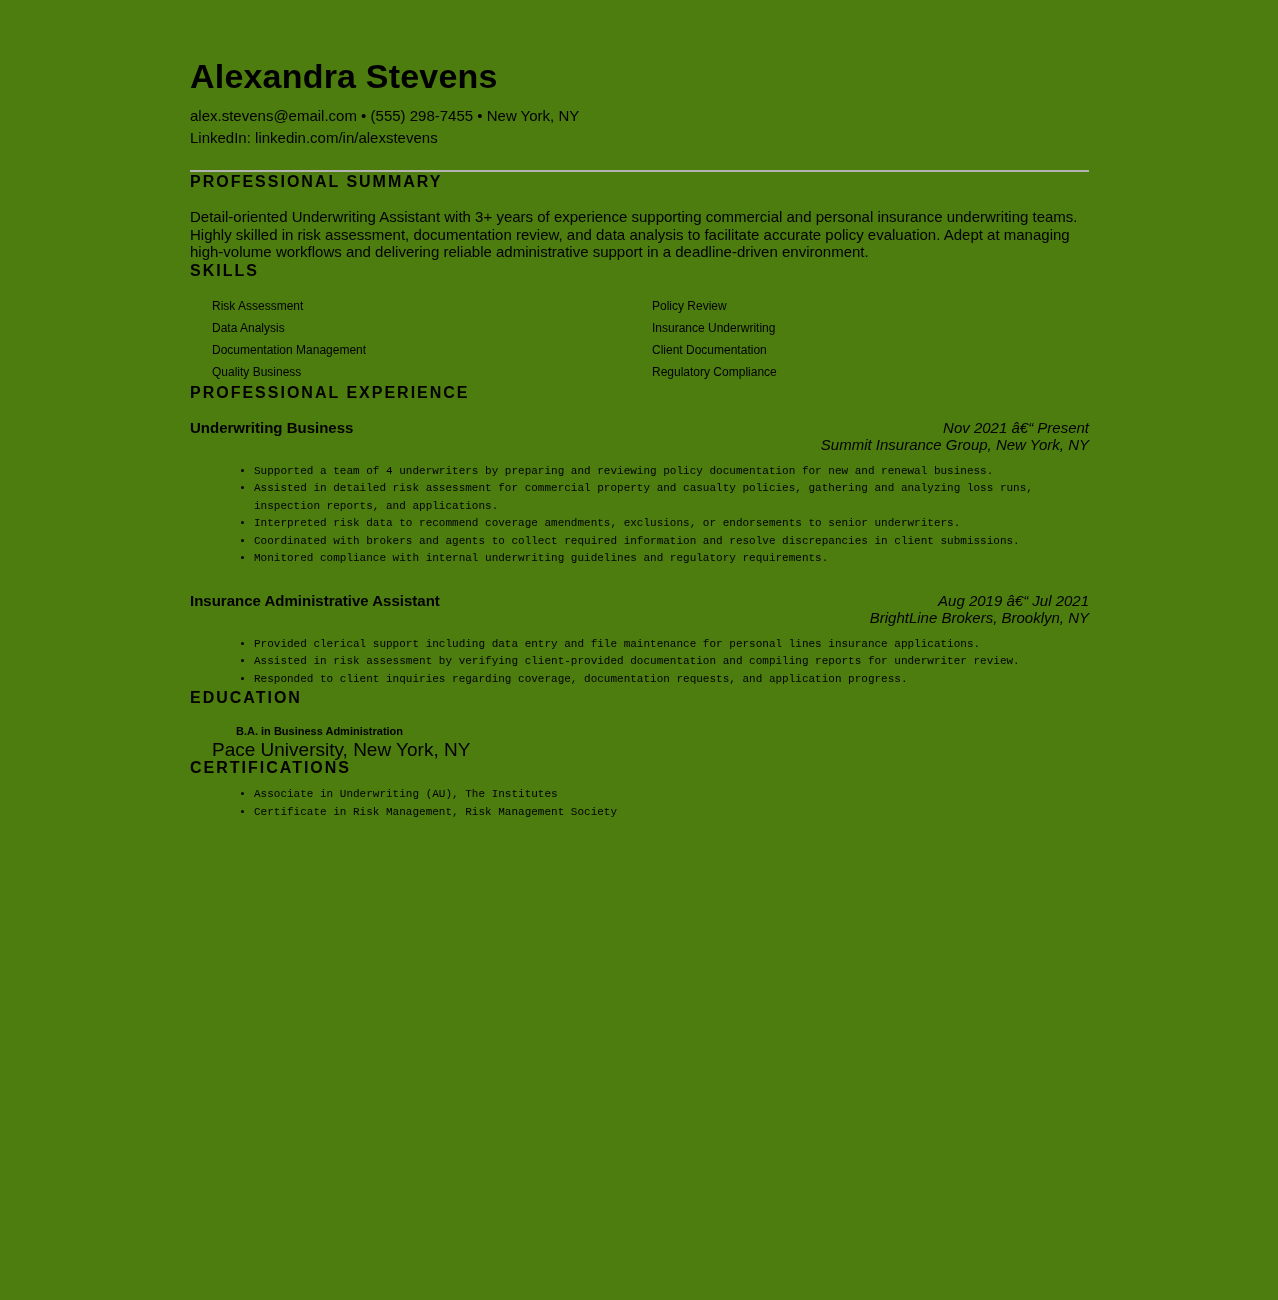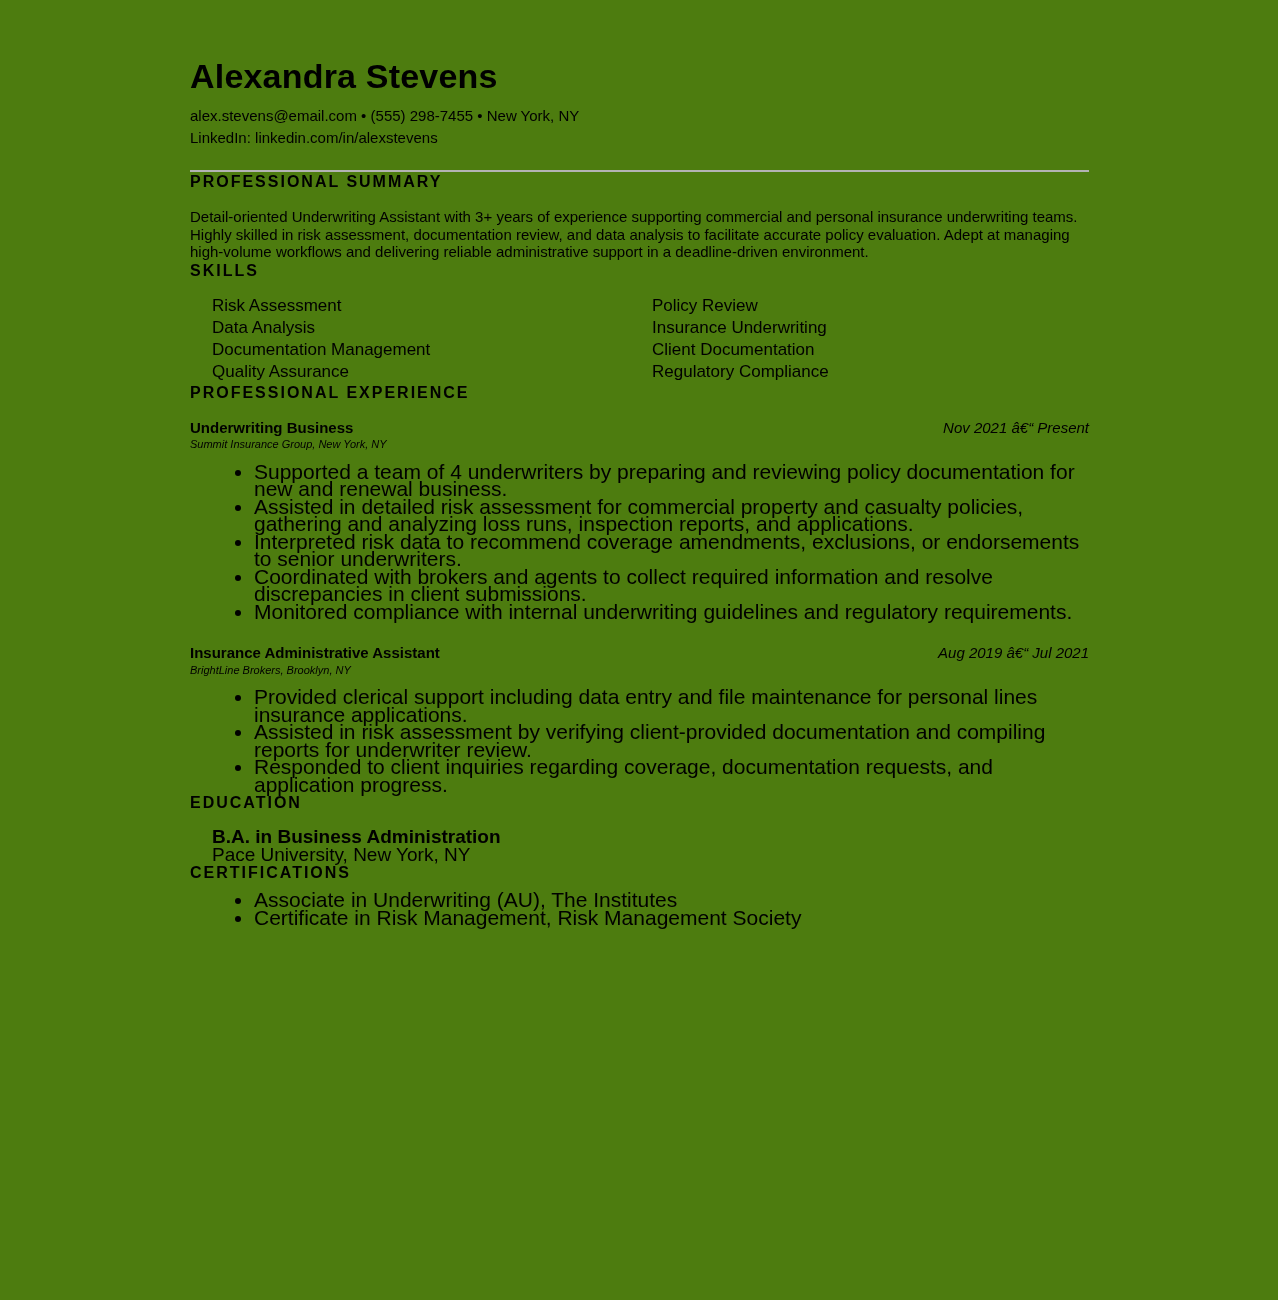--- a/index.html
+++ b/index.html
@@ -48,58 +48,61 @@
   .skills-heading { margin-top: 38px; }
   .skills-grid {
     display: grid;
     grid-template-columns: 462px 1fr;
     margin-top: 15px;
   }
   .skills-col {
     list-style: none;
     margin: 0;
     padding: 0;
-    font-size: 17px;
+    font-size: 12px;
     line-height: 22px;
   }
   .skills-col.left { padding-left: 22px; }
   .experience-heading { margin-top: 36px; }
   .job { margin-top: 17px; }
   .job + .job { margin-top: 24px; }
   .job-header {
     display: flex;
     justify-content: space-between;
     align-items: baseline;
     font-size: 15px;
     line-height: 17.5px;
   }
   .job-title { font-weight: 700; }
   .job-dates { font-style: italic; }
   .job-company {
-    font-size: 11px;
+    font-size: 15px;
     font-style: italic;
     line-height: 17.5px;
+    text-align: right;
   }
   ul.bullet-list {
     margin: 9px 0 0 0;
     padding-left: 64px;
-    font-size: 21px;
+    font-size: 11px;
     line-height: 17.5px;
+    font-family: Liberation Mono, monospace;
   }
   ul.bullet-list li { margin: 0; }
   .education-heading { margin-top: 40px; }
   .education-entry {
     margin-top: 16px;
     padding-left: 22px;
   }
   .education-row {
     display: grid;
     grid-template-columns: 440px 1fr;
-    font-size: 19px;
+    font-size: 11px;
     line-height: 17.5px;
+    margin-left: 24px;
   }
   .education-degree { font-weight: 700; }
   .education-year { font-style: italic; }
   .education-school {
     font-size: 19px;
     line-height: 17.5px;
   }
   .certifications-heading { margin-top: 42px; }
   .certs-list { margin-top: 15px; }
 </style>
@@ -121,21 +124,21 @@
     <p class="summary-text">Detail-oriented Underwriting Assistant with 3+ years of experience supporting commercial and personal insurance underwriting teams. Highly skilled in risk assessment, documentation review, and data analysis to facilitate accurate policy evaluation. Adept at managing high-volume workflows and delivering reliable administrative support in a deadline-driven environment.</p>
   </section>
 
   <section>
     <h2 class="section-heading skills-heading">SKILLS</h2>
     <div class="skills-grid">
       <ul class="skills-col left">
         <li>Risk Assessment</li>
         <li>Data Analysis</li>
         <li>Documentation Management</li>
-        <li>Quality Assurance</li>
+        <li>Quality Business</li>
       </ul>
       <ul class="skills-col right">
         <li>Policy Review</li>
         <li>Insurance Underwriting</li>
         <li>Client Documentation</li>
         <li>Regulatory Compliance</li>
       </ul>
     </div>
   </section>
 

